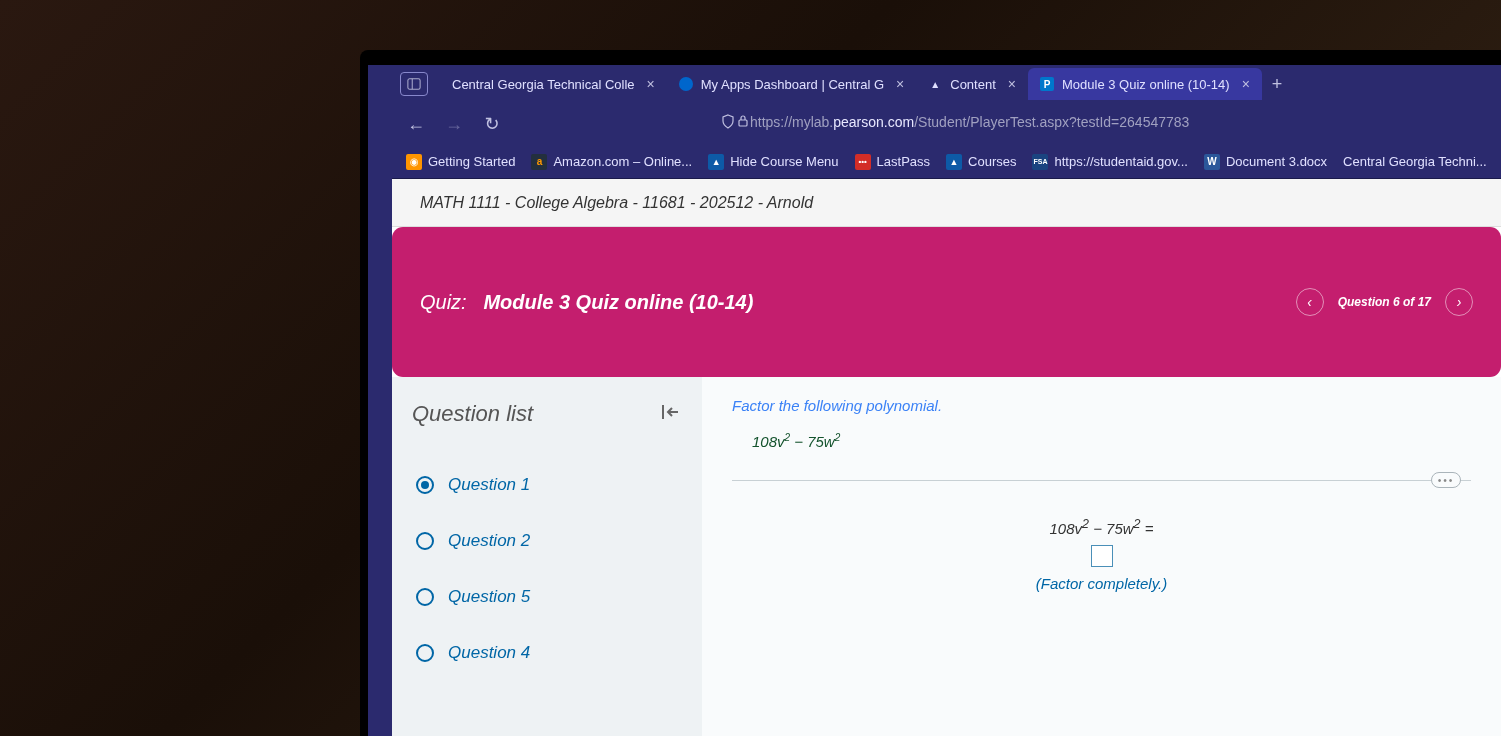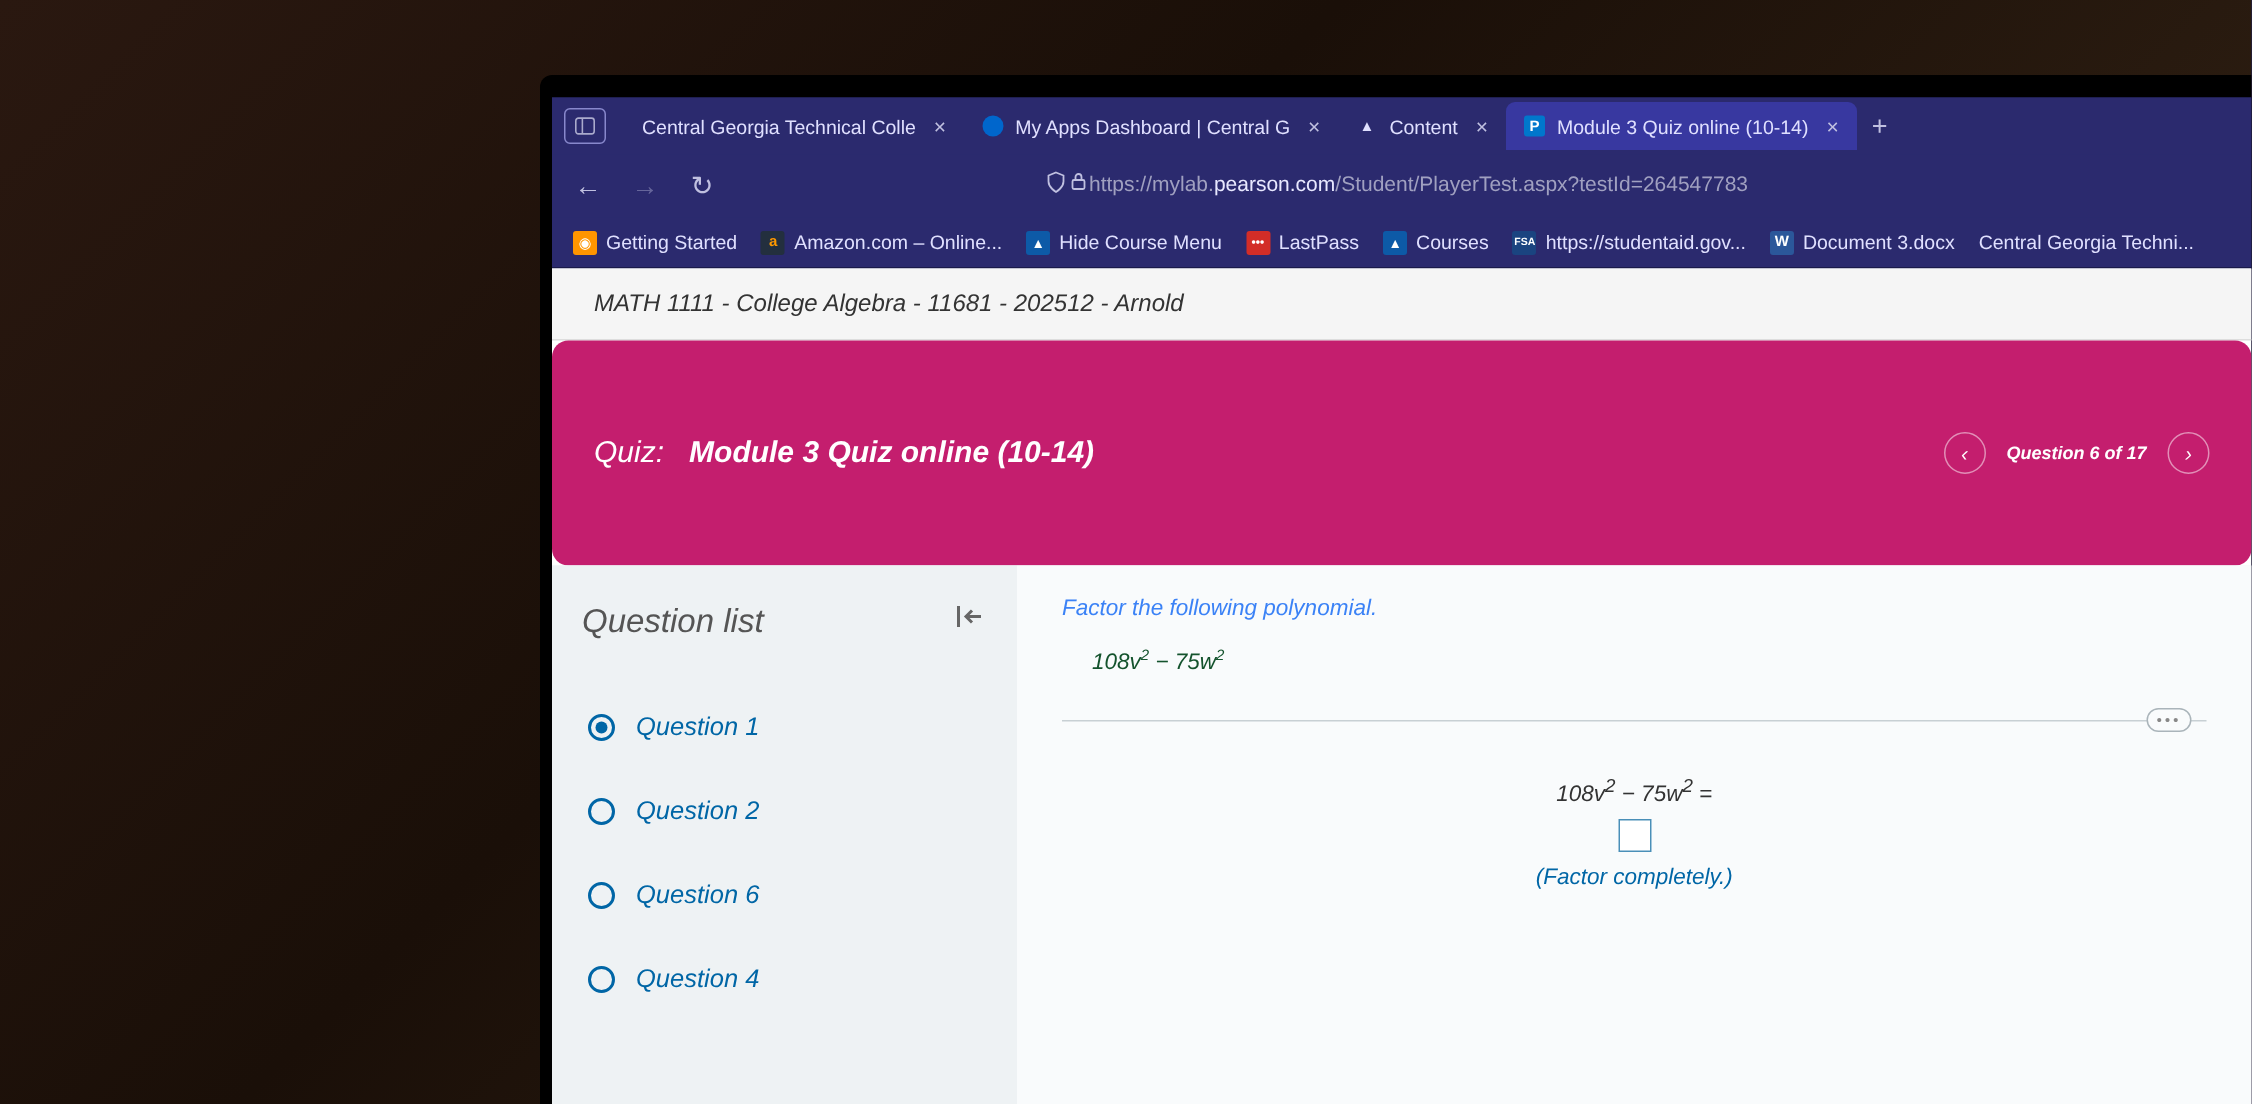--- a/index.html
+++ b/index.html
@@ -1,21 +1,21 @@
 <!DOCTYPE html>
 <html><head>
 <meta charset="utf-8">
 <style>
 * { margin: 0; padding: 0; box-sizing: border-box; font-family: Arial, sans-serif; }
 body { background: #1a1410; width: 1501px; height: 736px; overflow: hidden; position: relative; }
 
 .photo-bg { position: absolute; inset: 0; background: linear-gradient(135deg, #2a1810 0%, #1a0f08 40%, #3a2818 100%); }
 .laptop-frame { position: absolute; left: 360px; top: 50px; right: 0; bottom: 0; background: #000; border-radius: 8px 0 0 0; }
 
-.browser { position: absolute; left: 368px; top: 65px; right: 0; bottom: 0; background: #2b2a6e; display: flex; flex-direction: column; }
+.browser { position: absolute; left: 368px; top: 65px; right: 0; bottom: 0; background: #2b2a6e; display: flex; flex-direction: column; padding-left: 24px; }
 
 .tab-strip { height: 38px; background: #2b2a6e; display: flex; align-items: center; padding: 0 8px; gap: 0; }
 .side-panel-btn { width: 28px; height: 24px; border: 1px solid #8888cc; border-radius: 4px; display: flex; align-items: center; justify-content: center; margin-right: 12px; }
 .side-panel-btn svg { width: 14px; height: 14px; }
 .tab { height: 32px; display: flex; align-items: center; padding: 0 12px; color: #e0e0ff; font-size: 13px; gap: 8px; border-radius: 6px 6px 0 0; max-width: 250px; }
 .tab.active { background: #3838a0; }
 .tab-close { color: #c0c0e0; font-size: 14px; margin-left: 4px; cursor: pointer; }
 .tab-icon { width: 14px; height: 14px; display: inline-flex; align-items: center; justify-content: center; font-size: 10px; border-radius: 2px; }
 .tab-icon.pearson { background: #0077cc; color: #fff; font-weight: bold; }
 .new-tab { color: #c0c0e0; font-size: 18px; padding: 0 10px; cursor: pointer; }
@@ -193,21 +193,21 @@
         <div class="ql-item">
           <span class="ql-radio current"></span>
           <span>Question 1</span>
         </div>
         <div class="ql-item">
           <span class="ql-radio"></span>
           <span>Question 2</span>
         </div>
         <div class="ql-item">
           <span class="ql-radio"></span>
-          <span>Question 6</span>
+          <span>Question 5</span>
         </div>
         <div class="ql-item">
           <span class="ql-radio"></span>
           <span>Question 4</span>
         </div>
       </div>
 
       <div class="question-content">
         <div class="prompt">Factor the following polynomial.</div>
         <div class="expression">

